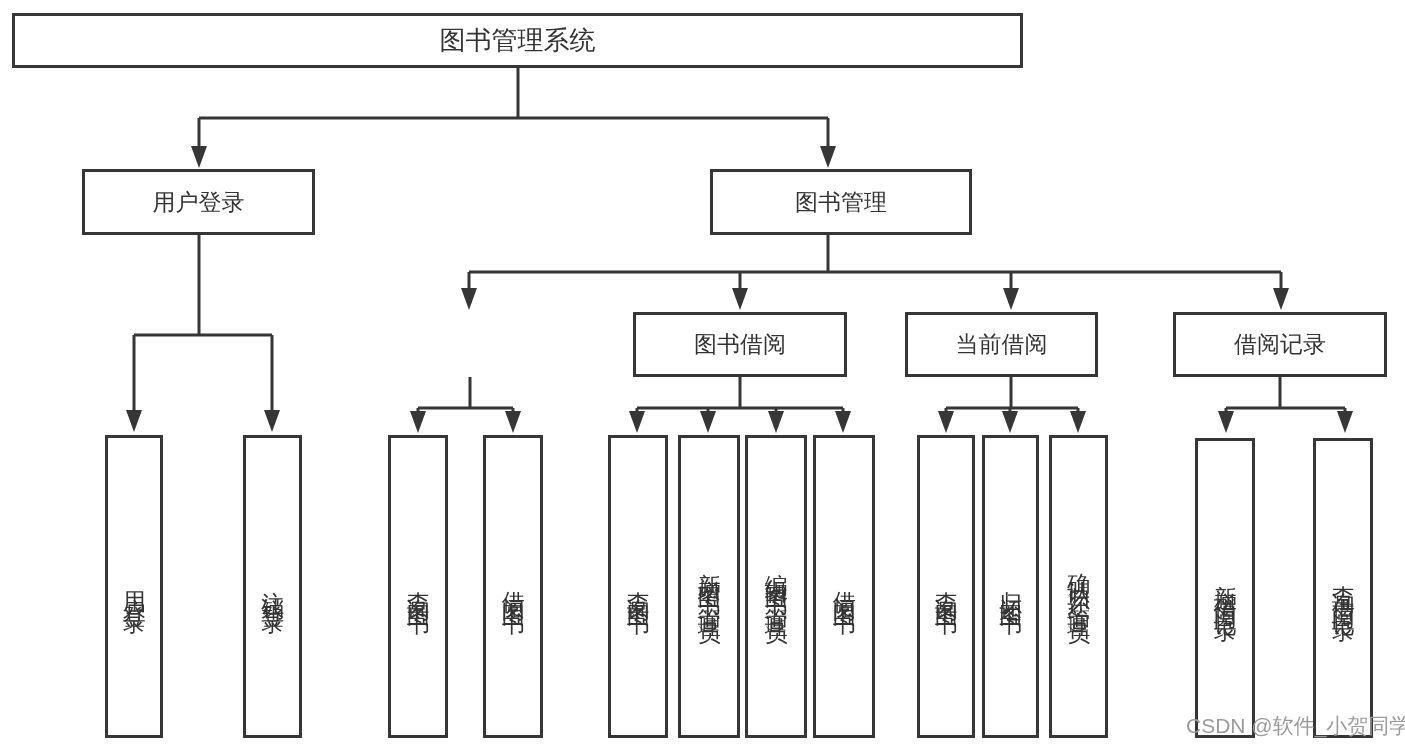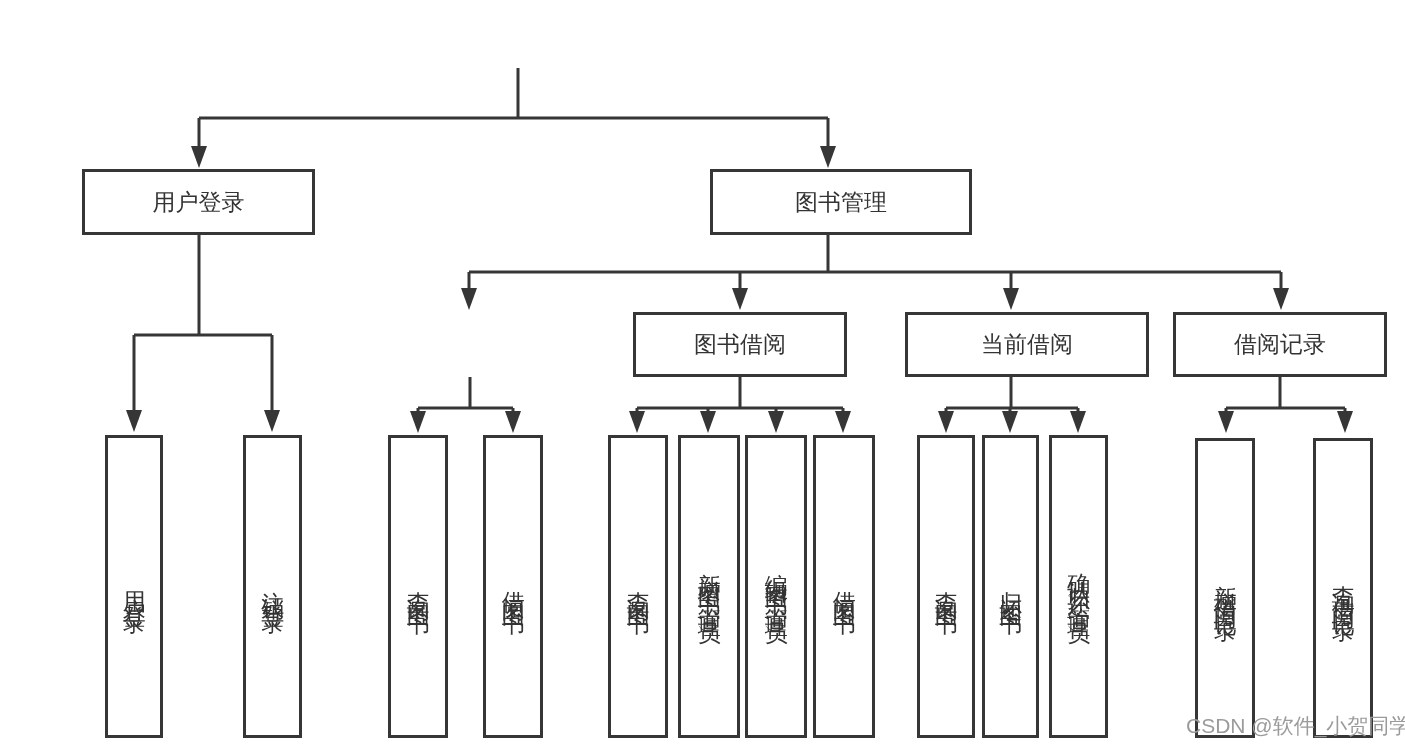--- a/index.html
+++ b/index.html
@@ -102,32 +102,35 @@
       <polygon points="768,411 784,411 776,433"></polygon>
       <polygon points="835,411 851,411 843,433"></polygon>
       <polygon points="938,411 954,411 946,433"></polygon>
       <polygon points="1002,411 1018,411 1010,433"></polygon>
       <polygon points="1070,411 1086,411 1078,433"></polygon>
       <polygon points="1218,411 1234,411 1226,433"></polygon>
       <polygon points="1337,411 1353,411 1345,433"></polygon>
     </g>
   </svg>
 
+  <div class="node root" style="left:12px; top:13px; width:1011px; height:55px;">
+    <span>图书管理系统</span>
+  </div>
 
   <div class="node lvl2" style="left:82px; top:169px; width:233px; height:66px;">
     <span>用户登录</span>
   </div>
   <div class="node lvl2" style="left:710px; top:169px; width:262px; height:66px;">
     <span>图书管理</span>
   </div>
 
   <div class="node lvl3" style="left:633px; top:312px; width:214px; height:65px;">
     <span>图书借阅</span>
   </div>
-  <div class="node lvl3" style="left:905px; top:312px; width:244px; height:65px;">
+  <div class="node lvl3" style="left:905px; top:312px; width:193px; height:65px;">
     <span>当前借阅</span>
   </div>
   <div class="node lvl3" style="left:1173px; top:312px; width:214px; height:65px;">
     <span>借阅记录</span>
   </div>
 
   <div class="leaf" style="left:105px; top:435px; width:58px; height:303px;">
     <span class="vtext">用户登录</span>
   </div>
   <div class="leaf" style="left:243px; top:435px; width:59px; height:303px;">

